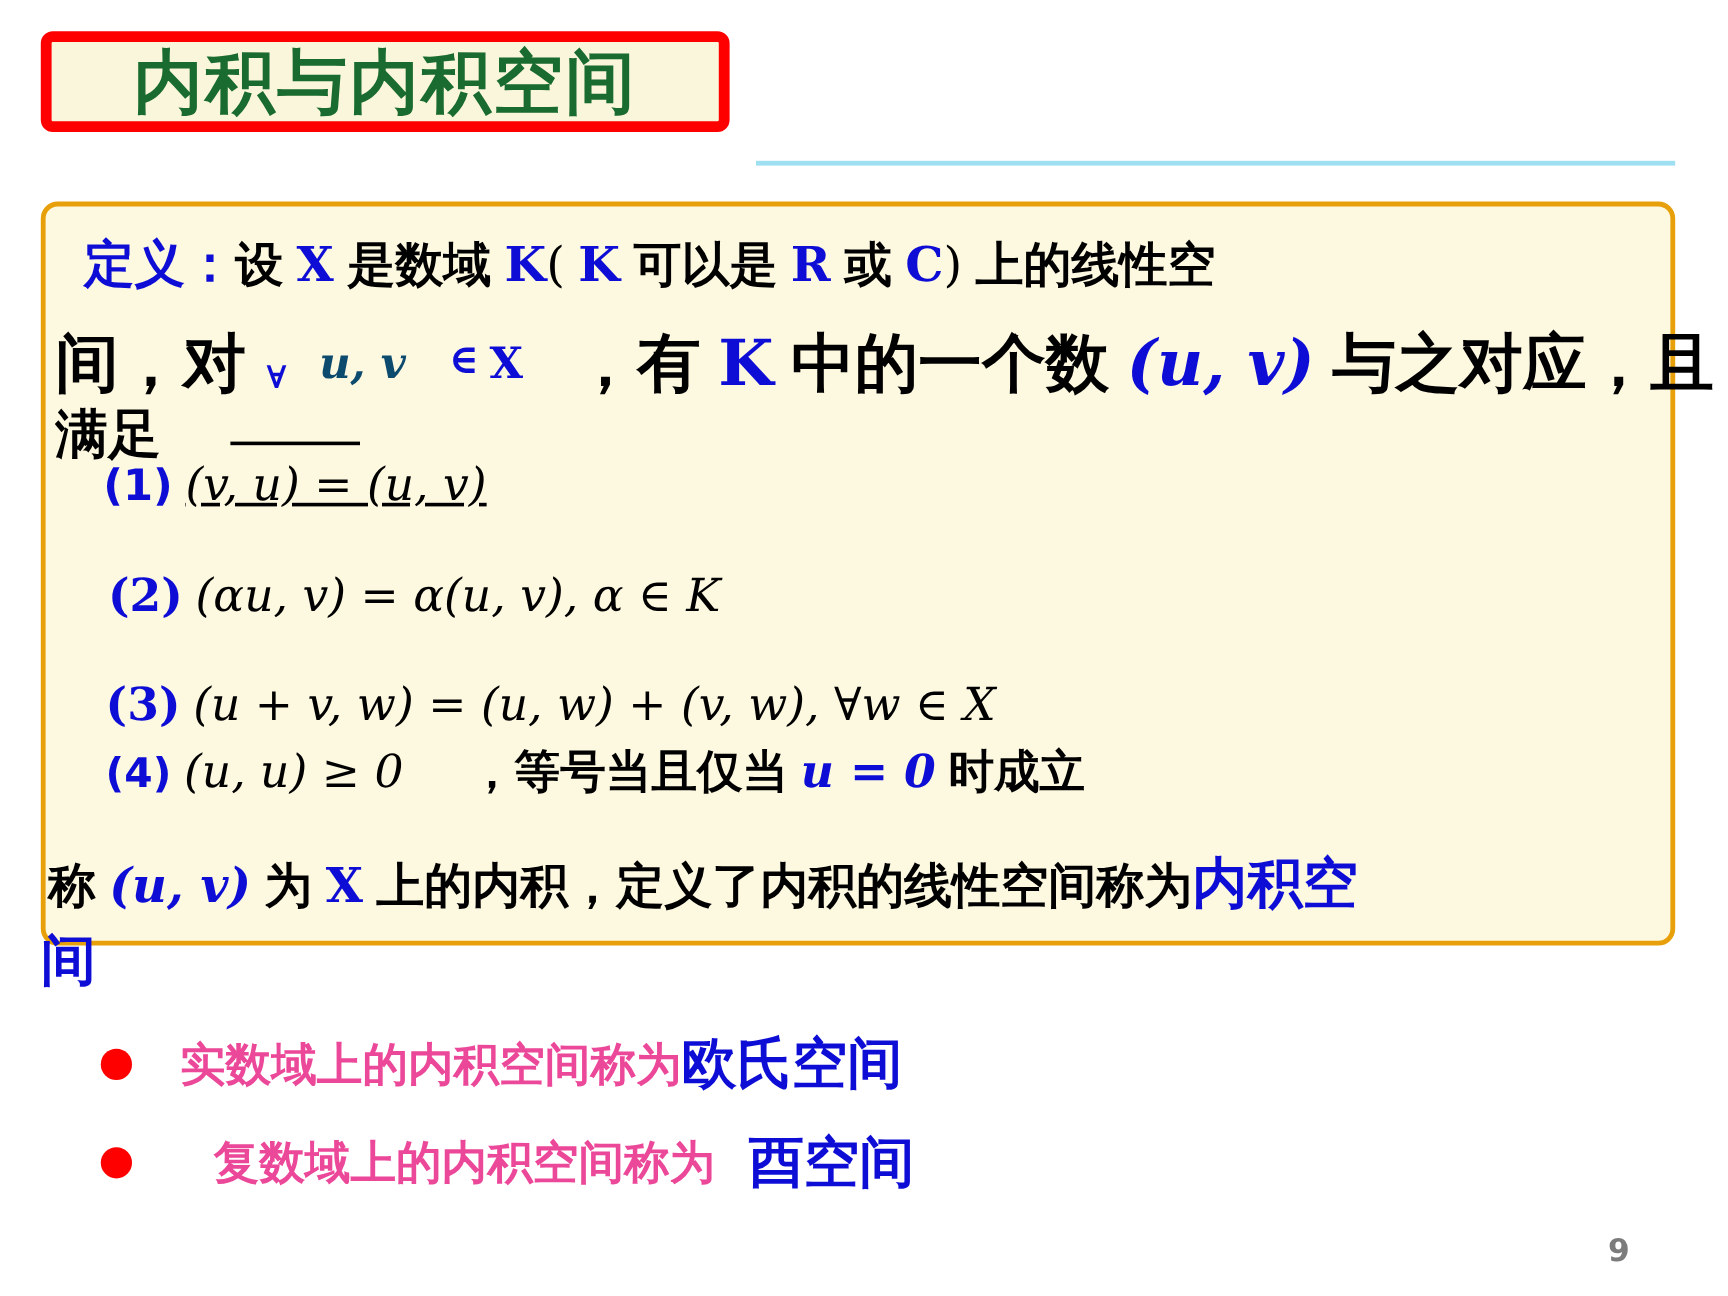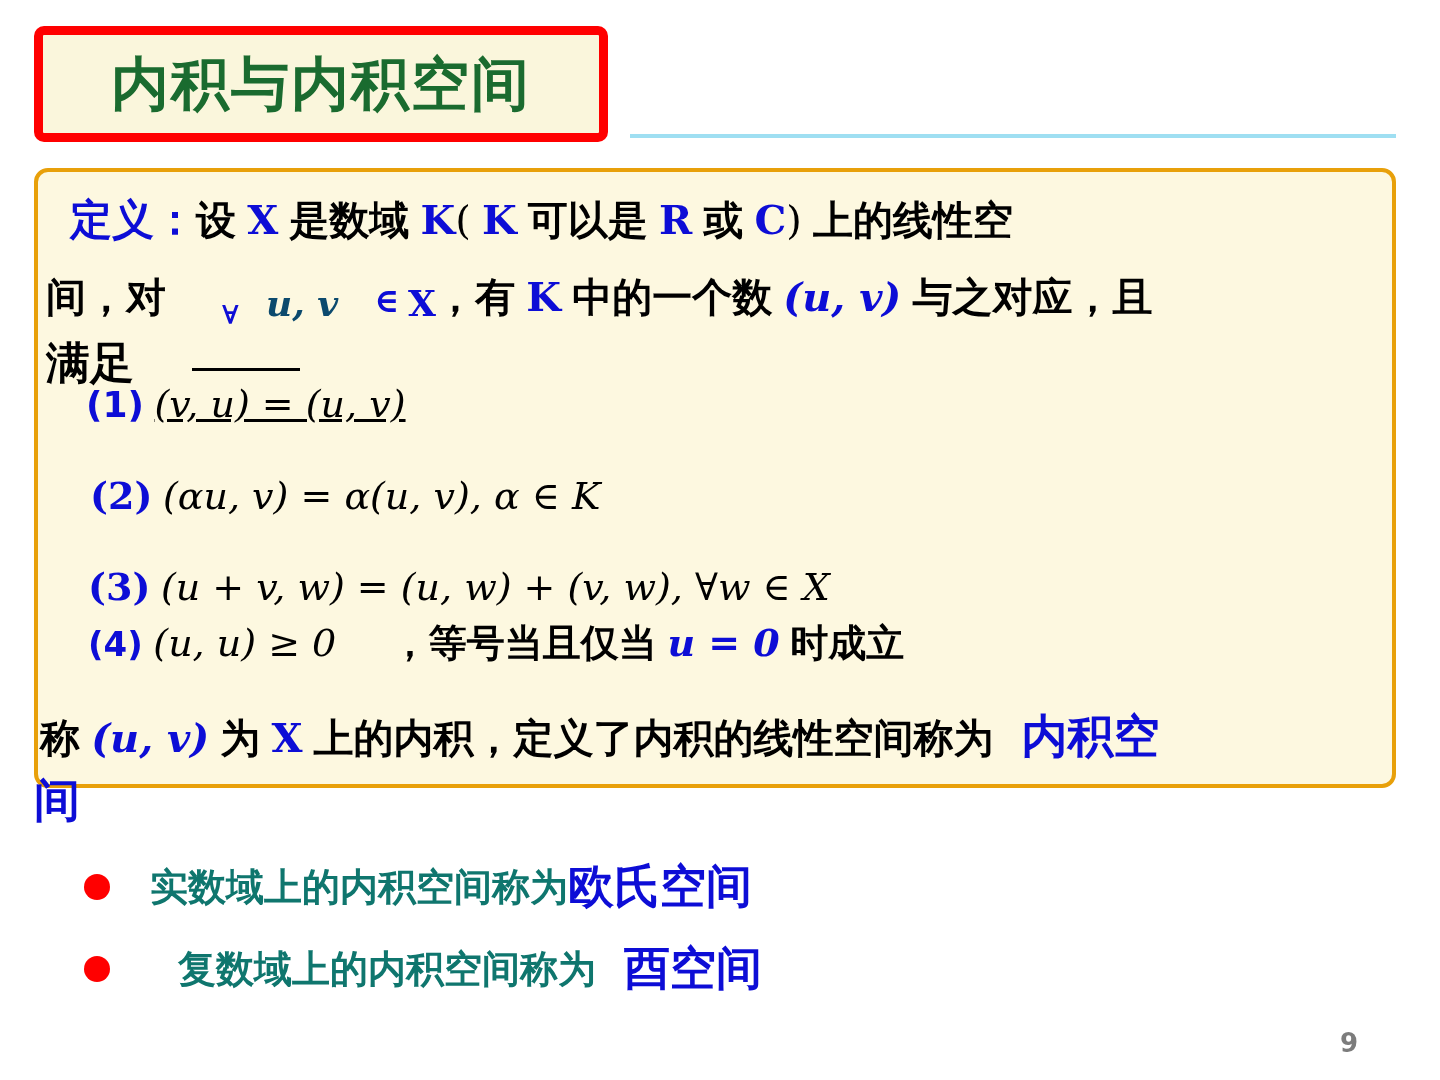--- a/index.html
+++ b/index.html
@@ -19,21 +19,21 @@
     width: 1440px;
     height: 1080px;
   }
 
   
   .title-box {
     position: absolute;
     left: 34px;
     top: 26px;
     width: 574px;
-    height: 116px;
+    height: 84px;
     background: #faf6dc;
     border: 9px solid #ff0000;
     border-radius: 10px;
     box-sizing: border-box;
     display: flex;
     align-items: center;
     justify-content: center;
   }
   .title-text {
     font-family: "DejaVu Sans", sans-serif;
@@ -76,21 +76,21 @@
     top: 198px;
     font-size: 40px;
     line-height: 1.05;
     white-space: nowrap;
     margin-left: 16px;
   }
   .def-l2 {
     position: absolute;
     left: 46px;
     top: 276px;
-    font-size: 40px;
+    font-size: 53px;
     line-height: 1.05;
     white-space: nowrap;
   }
   .def-l3 {
     position: absolute;
     left: 46px;
     top: 340px;
     font-size: 44px;
     line-height: 1.05;
     white-space: nowrap;
@@ -207,21 +207,20 @@
     left: 40px;
     top: 706px;
     font-size: 40px;
     white-space: nowrap;
   }
   .big-blue {
     color: #0d0dd6;
     font-family: "DejaVu Sans", sans-serif;
     font-weight: bold;
     font-size: 46px;
-    margin-left: 28px;
   }
   .def-last2 {
     position: absolute;
     left: 34px;
     top: 770px;
     font-size: 46px;
     color: #0d0dd6;
     font-family: "DejaVu Sans", sans-serif;
     font-weight: bold;
   }
@@ -241,21 +240,21 @@
     height: 26px;
     border-radius: 50%;
     background: #ff0000;
     margin-right: 40px;
     flex: 0 0 auto;
   }
   .bullet-text {
     font-family: "DejaVu Sans", sans-serif;
     font-weight: bold;
     font-size: 38px;
-    color: #0f766e;
+    color: #ec4899;
   }
   .bullet-hl {
     font-family: "DejaVu Sans", sans-serif;
     font-weight: bold;
     font-size: 46px;
     color: #0d0dd6;
   }
 
   
   .page-num {

